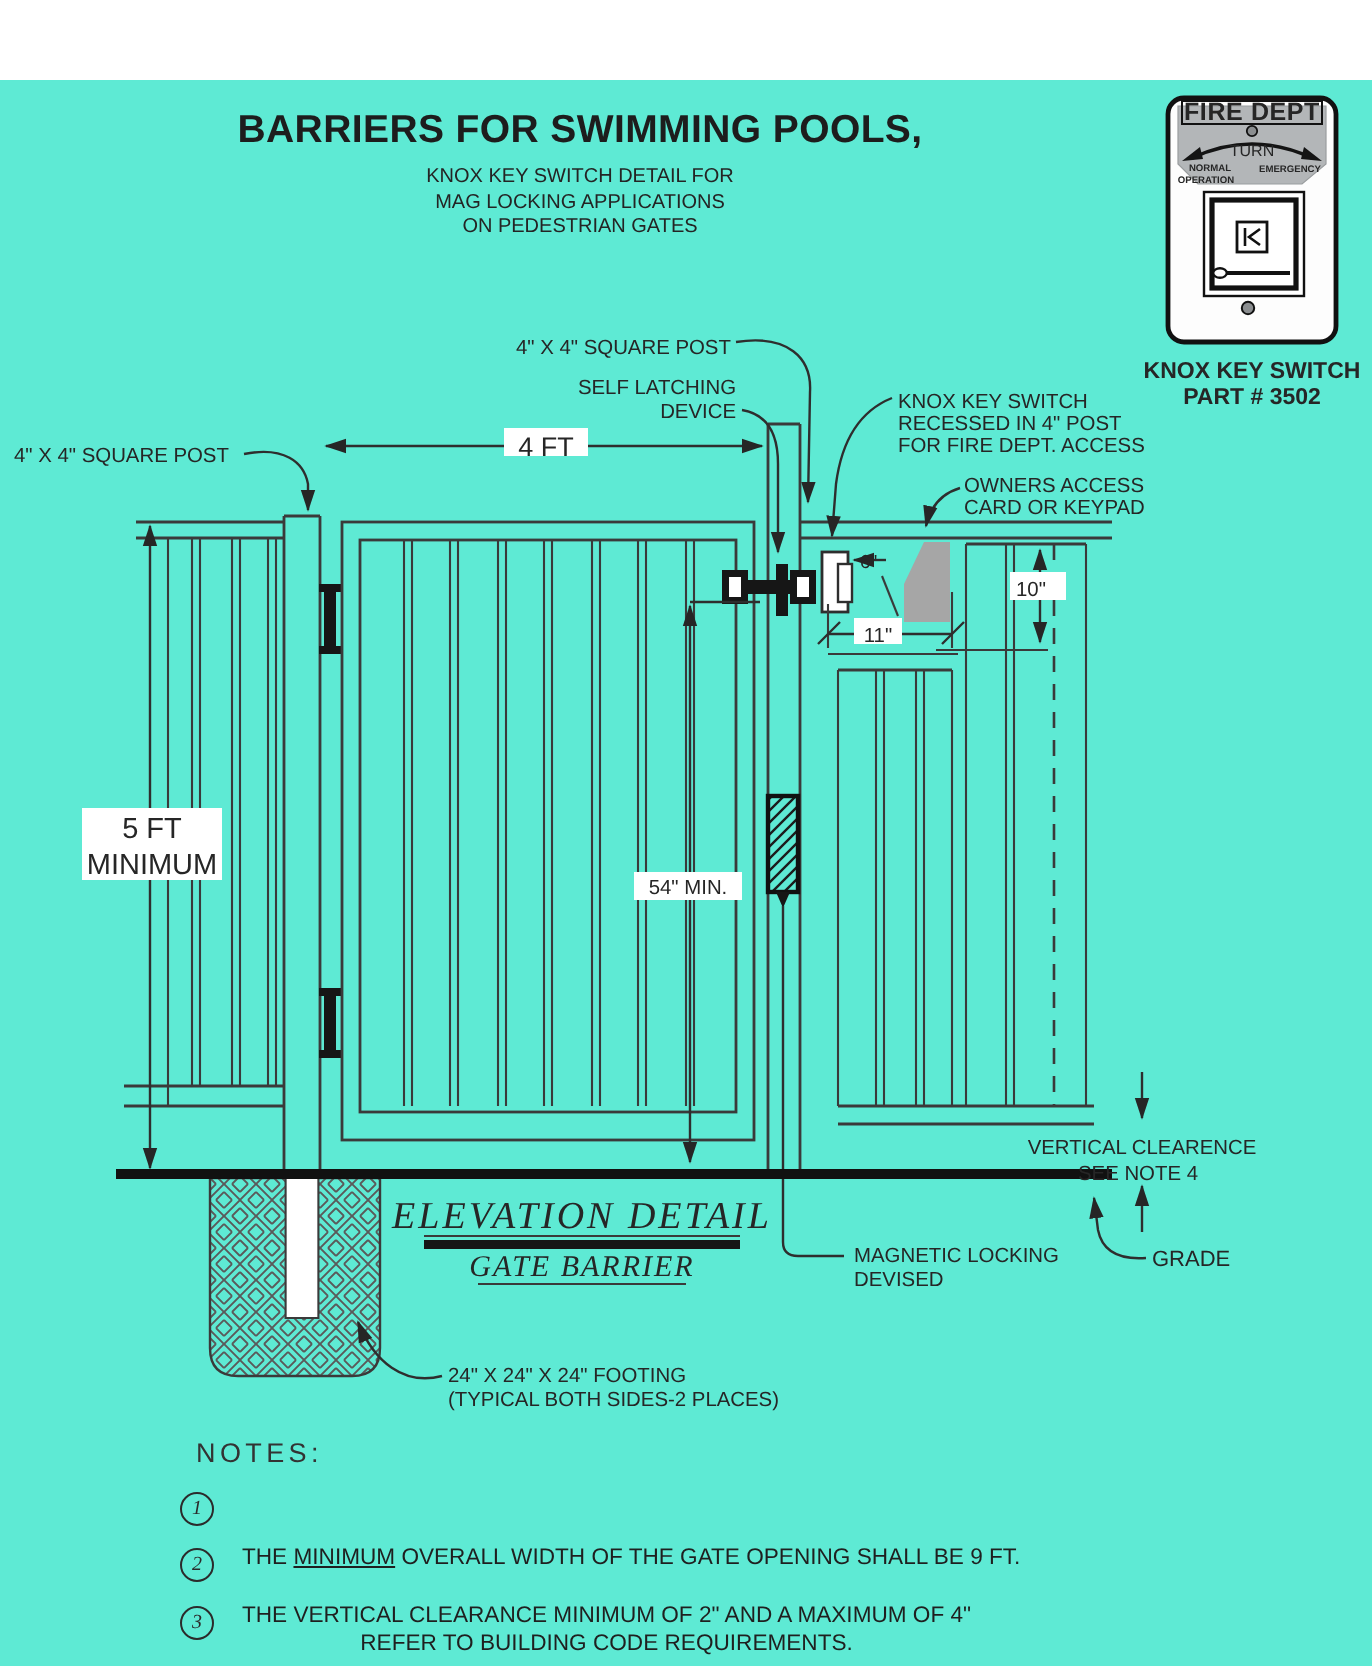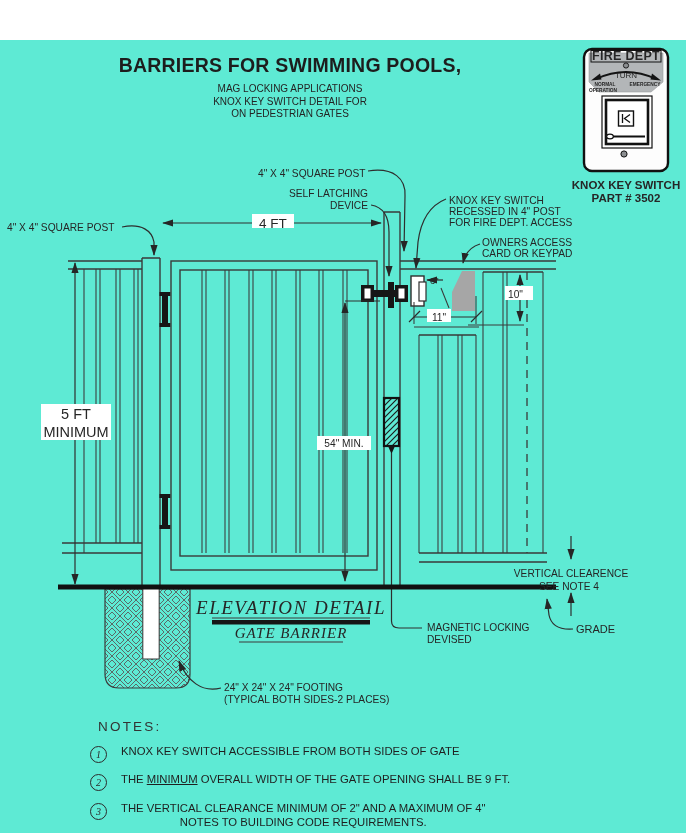--- a/index.html
+++ b/index.html
@@ -35,22 +35,22 @@
   .u{text-decoration:underline;}
 </style>
 </head>
 <body>
 
 <div class="page">
 
   <div class="title-block">
     <div class="title-line">BARRIERS FOR SWIMMING POOLS,</div>
     <div class="subtitle">
+      <div>KNOX KEY SWITCH DETAIL FOR</div>
       <div>MAG LOCKING APPLICATIONS</div>
-      <div>KNOX KEY SWITCH DETAIL FOR</div>
       <div>ON PEDESTRIAN GATES</div>
     </div>
   </div>
 
   <svg class="drawing" width="686" height="833" viewBox="0 0 686 833">
     <defs>
       <marker id="arr" viewBox="0 0 10 8" refX="9.2" refY="4" markerWidth="11" markerHeight="9" orient="auto-start-reverse" markerUnits="userSpaceOnUse">
         <path d="M0,0.7 L10,4 L0,7.3 Z" fill="#262626"></path>
       </marker>
       <pattern id="weave" width="16" height="16" patternUnits="userSpaceOnUse">
@@ -269,33 +269,32 @@
       <text class="bold mid" x="626" y="149" font-size="11.5px">KNOX KEY SWITCH</text>
       <text class="bold mid" x="626" y="162" font-size="11.5px">PART # 3502</text>
     </g>
   </svg>
 
   <div class="notes">
     <div class="notes-heading">NOTES:</div>
 
     <div class="note" style="top:705px;">
       <div class="note-num">1</div>
-      <div class="note-text">KNOX KEY SWITCH ACCESSIBLE FROM BOTH SIDES OF GATE</div>
     </div>
 
     <div class="note" style="top:733px;">
       <div class="note-num">2</div>
       <div class="note-text"><span>THE </span><span class="u">MINIMUM</span><span> OVERALL WIDTH OF THE GATE OPENING SHALL BE 9 FT.</span></div>
     </div>
 
     <div class="note" style="top:762px;">
       <div class="note-num">3</div>
       <div class="note-text">
         <div>THE VERTICAL CLEARANCE MINIMUM OF 2" AND A MAXIMUM OF 4"</div>
-        <div>NOTES TO BUILDING CODE REQUIREMENTS.</div>
+        <div>REFER TO BUILDING CODE REQUIREMENTS.</div>
       </div>
     </div>
 
     <div class="note" style="top:803px;">
       <div class="note-num">4</div>
       <div class="note-text">
       </div>
     </div>
   </div>
 

